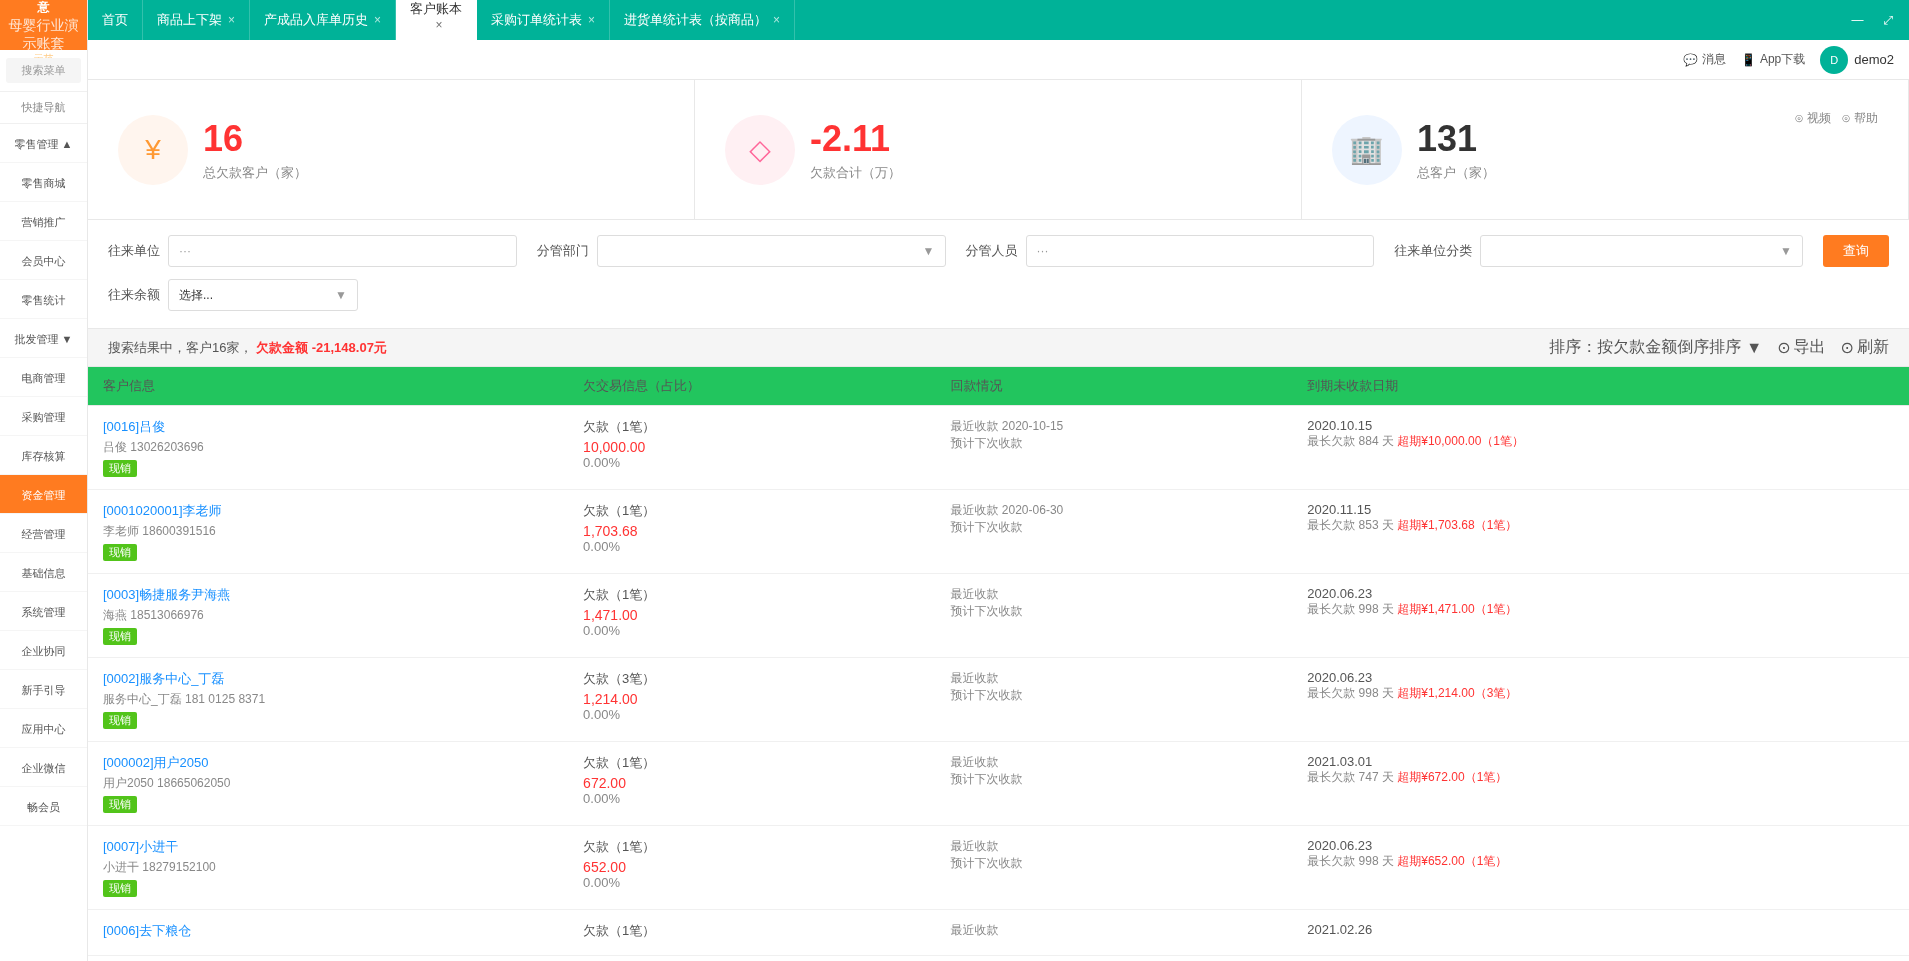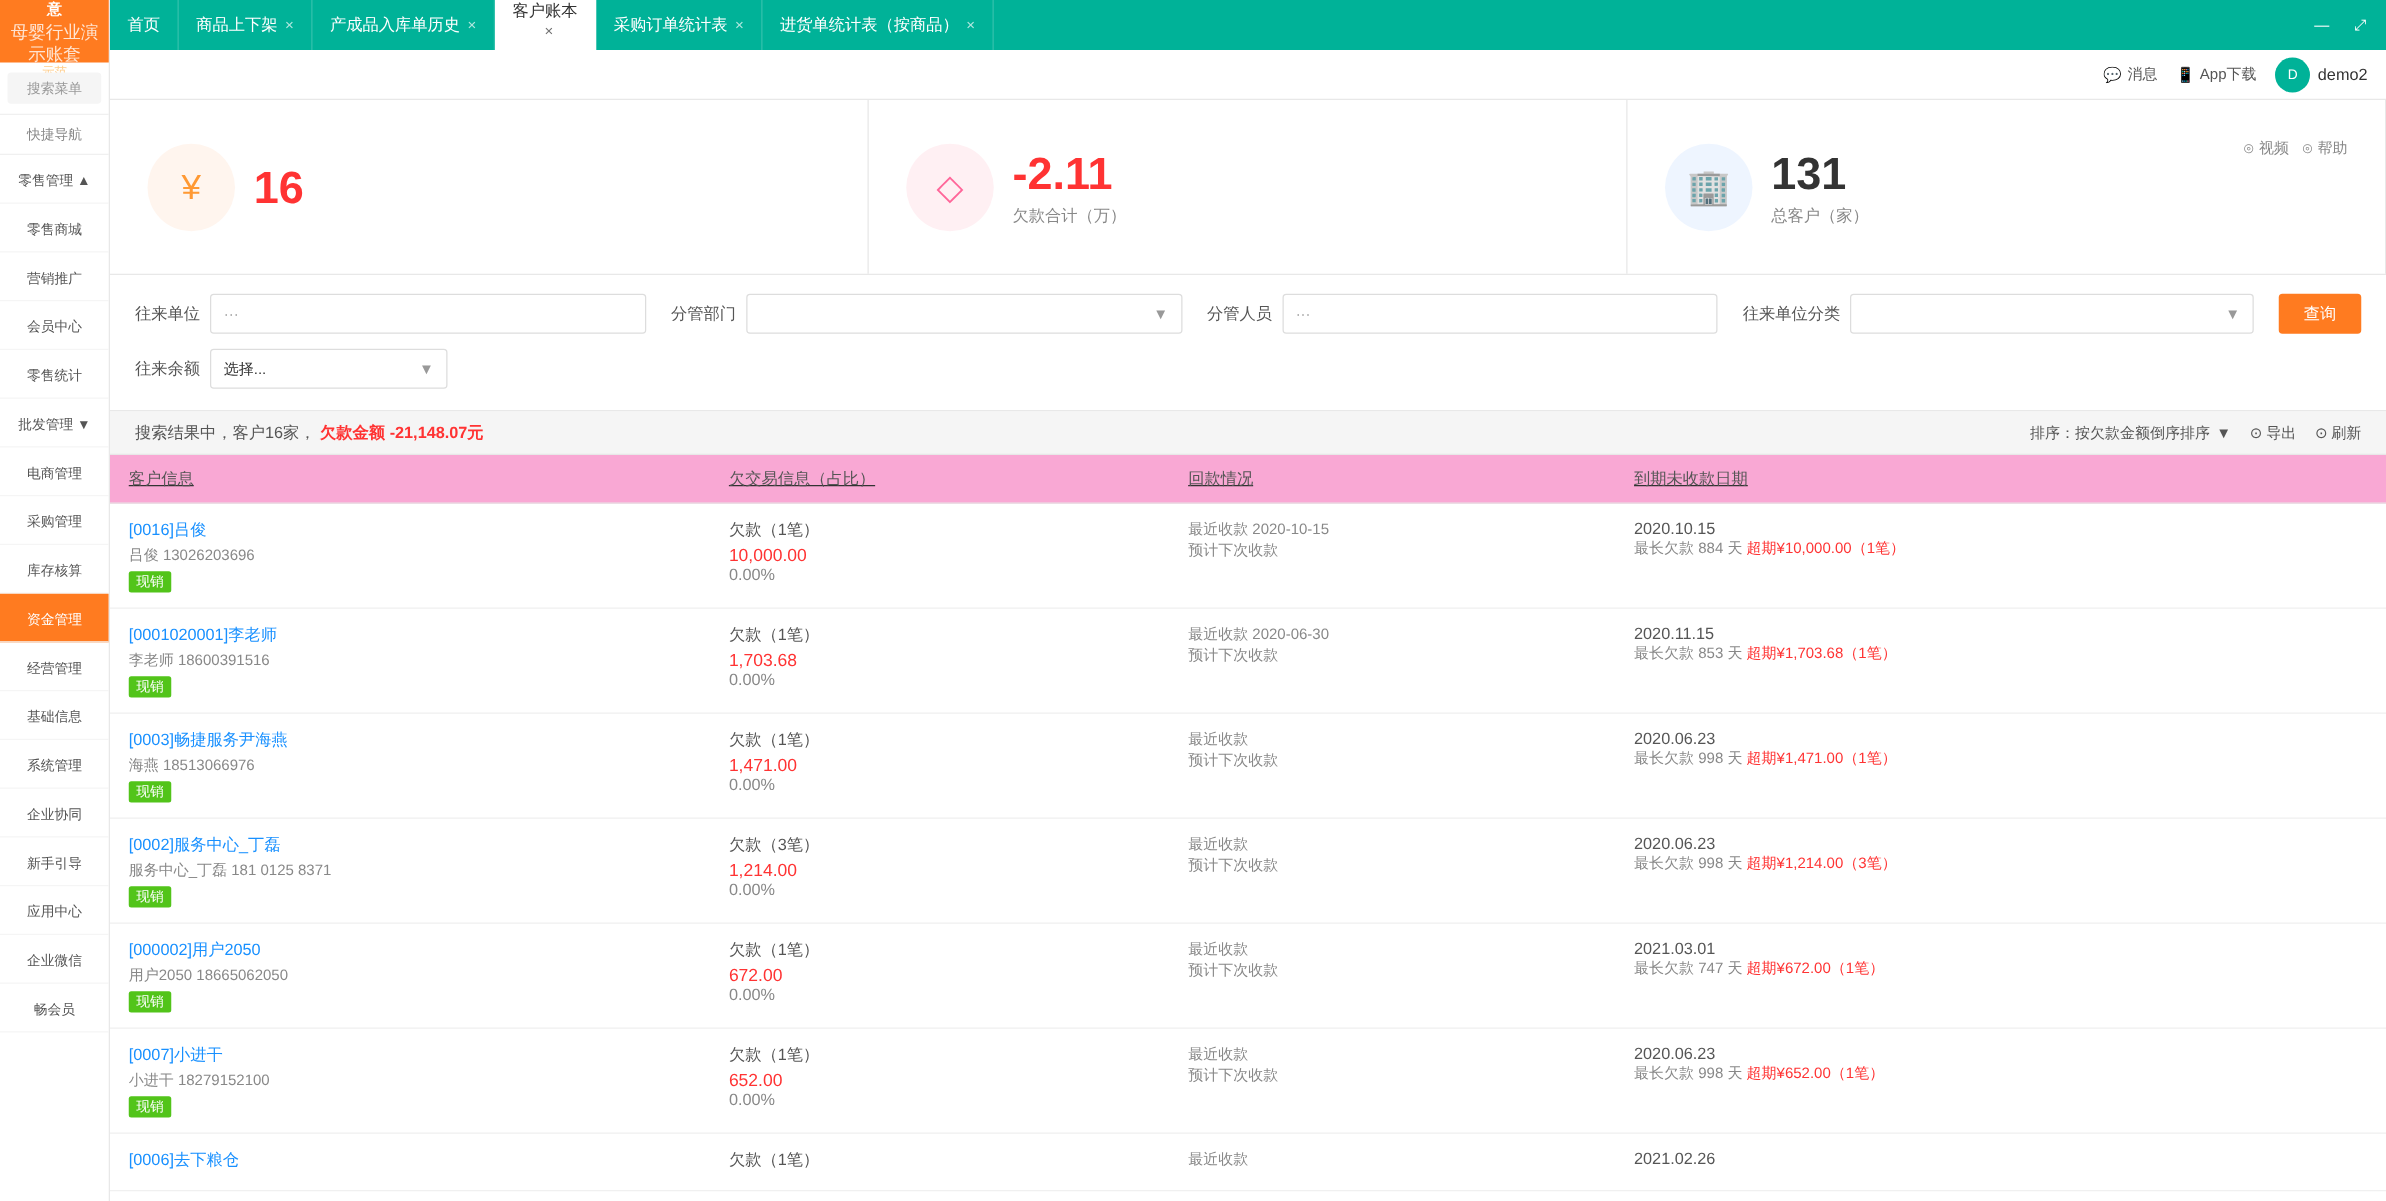--- a/index.html
+++ b/index.html
@@ -59,28 +59,28 @@
     .filter-select { flex: 1; border: 1px solid #ddd; border-radius: 3px; padding: 5px 10px; font-size: 12px; color: #333; background: #fff; display: flex; align-items: center; justify-content: space-between; cursor: pointer; height: 32px; }
     .filter-select .arrow { color: #999; }
     .search-btn { background: #ff7b20; color: #fff; border: none; border-radius: 3px; padding: 6px 20px; font-size: 13px; cursor: pointer; height: 32px; }
     .collapse-row { text-align: center; padding: 5px 0; }
     .collapse-btn { color: #888; font-size: 12px; cursor: pointer; background: none; border: none; }
 
     
     .results-bar { background: #f5f5f5; padding: 8px 20px; display: flex; justify-content: space-between; align-items: center; border-bottom: 1px solid #e8e8e8; }
     .results-info { font-size: 13px; color: #555; }
     .results-info .highlight { color: #ff3333; font-weight: bold; }
-    .results-actions { display: flex; align-items: center; gap: 15px; font-size: 12px; color: #555; }
+    .results-actions { display: flex; align-items: center; gap: 15px; font-size: 16px; color: #555; }
     .sort-select { display: flex; align-items: center; gap: 5px; cursor: pointer; }
     .action-btn { cursor: pointer; display: flex; align-items: center; gap: 3px; }
 
     
     .table-container { flex: 1; overflow-y: auto; background: #fff; }
     .data-table { width: 100%; border-collapse: collapse; }
-    .data-table thead tr { background: #f9a8d4; text-decoration: underline; }
+    .data-table thead tr { background: #22c55e; }
     .data-table th { padding: 10px 15px; font-size: 13px; color: #555; font-weight: normal; text-align: left; border-bottom: 1px solid #e8e8e8; }
     .data-table td { padding: 12px 15px; font-size: 13px; color: #333; border-bottom: 1px solid #f0f0f0; vertical-align: top; }
     .customer-name { color: #1890ff; cursor: pointer; font-size: 13px; margin-bottom: 3px; }
     .customer-info { color: #888; font-size: 12px; margin-bottom: 4px; }
     .tag { display: inline-block; padding: 1px 6px; border-radius: 2px; font-size: 11px; }
     .tag.green { background: #52c41a; color: #fff; }
     .debt-amount { color: #ff3333; font-size: 14px; }
     .debt-count { color: #555; font-size: 13px; margin-bottom: 3px; }
     .ratio { color: #888; font-size: 13px; }
     .collection-info { font-size: 12px; color: #888; }
@@ -220,20 +220,21 @@
       </div>
     </div>
 
     <div class="stats-row">
       <div class="stat-block">
         <div class="stat-icon orange">
           <span class="icon-yuan">¥</span>
         </div>
         <div class="stat-content">
           <div class="stat-value red">16</div>
+          <div class="stat-label">总欠款客户（家）</div>
         </div>
       </div>
       <div class="stat-block">
         <div class="stat-icon pink">
           <span class="icon-diamond">◇</span>
         </div>
         <div class="stat-content">
           <div class="stat-value red">-2.11</div>
           <div class="stat-label">欠款合计（万）</div>
         </div>

